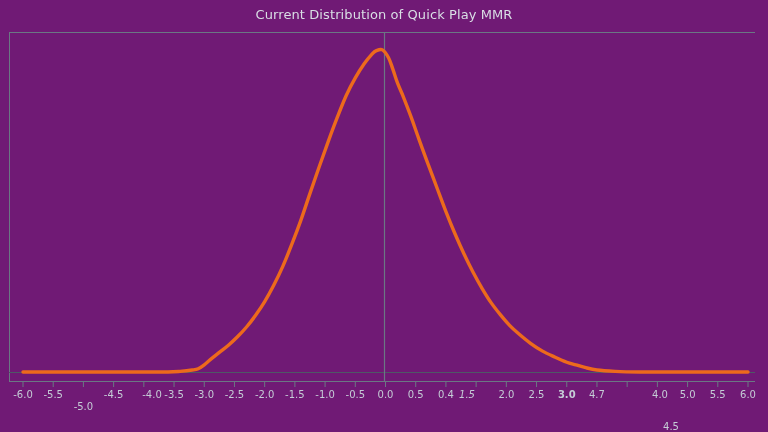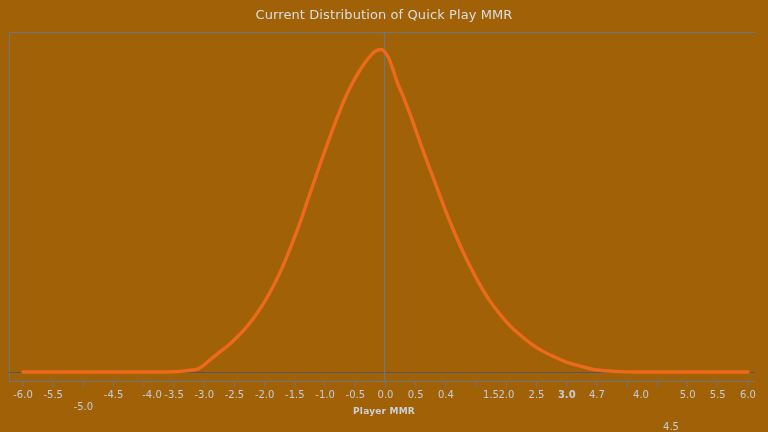--- a/index.html
+++ b/index.html
@@ -11,21 +11,21 @@
   body {
     width: 768px;
     height: 432px;
     overflow: hidden;
     font-family: "DejaVu Sans", "Liberation Sans", sans-serif;
   }
   #figure {
     position: relative;
     width: 768px;
     height: 432px;
-    background: #a16207;
+    background: #701a75;
   }
   #chart-title {
     position: absolute;
     left: 0;
     top: 7px;
     width: 768px;
     text-align: center;
     font-size: 13px;
     color: #d9dee5;
     letter-spacing: 0.1px;
@@ -118,27 +118,26 @@
       <div class="xtick-label" style="left: 174.04px;">-3.5</div>
       <div class="xtick-label" style="left: 204.25px;">-3.0</div>
       <div class="xtick-label" style="left: 234.46px;">-2.5</div>
       <div class="xtick-label" style="left: 264.67px;">-2.0</div>
       <div class="xtick-label" style="left: 294.88px;">-1.5</div>
       <div class="xtick-label" style="left: 325.08px;">-1.0</div>
       <div class="xtick-label" style="left: 355.29px;">-0.5</div>
       <div class="xtick-label" style="left: 385.5px;">0.0</div>
       <div class="xtick-label" style="left: 415.71px;">0.5</div>
       <div class="xtick-label" style="left: 445.92px;">0.4</div>
-      <div class="xtick-label" style="left: 491px;">1.5</div>
+      <div class="xtick-label" style="left: 467px; font-style: italic;">1.5</div>
       <div class="xtick-label" style="left: 506.33px;">2.0</div>
       <div class="xtick-label" style="left: 536.54px;">2.5</div>
       <div class="xtick-label" style="left: 566.75px; font-weight: bold;">3.0</div>
       <div class="xtick-label" style="left: 596.96px;">4.7</div>
-      <div class="xtick-label" style="left: 641px;">4.0</div>
+      <div class="xtick-label" style="left: 660px;">4.0</div>
       <div class="xtick-label" style="left: 671px; margin-top: 32px;">4.5</div>
       <div class="xtick-label" style="left: 687.58px;">5.0</div>
       <div class="xtick-label" style="left: 717.79px;">5.5</div>
       <div class="xtick-label" style="left: 748px;">6.0</div>
     </div>
 
-  <div id="xaxis-label">Player MMR</div>
 
 </div>
 
 </body></html>

